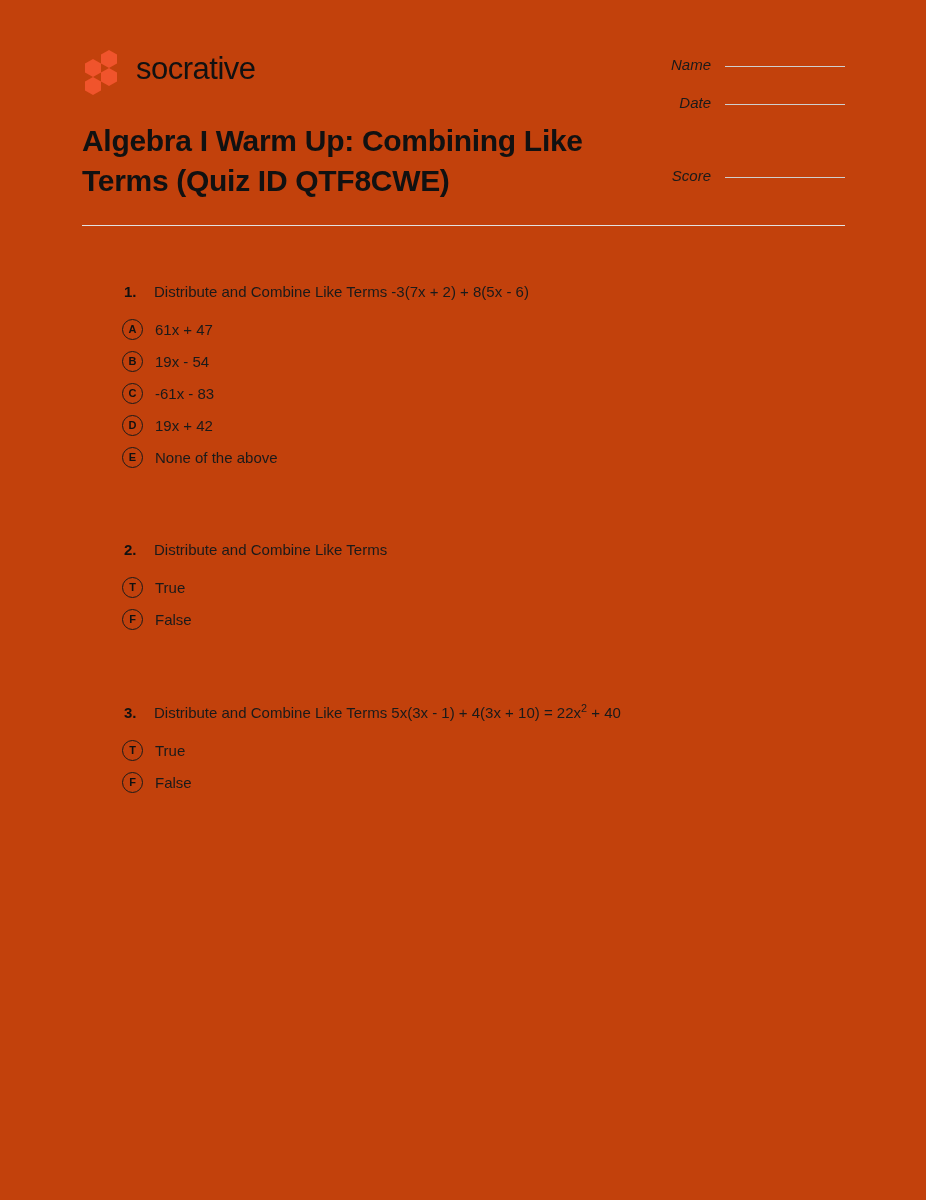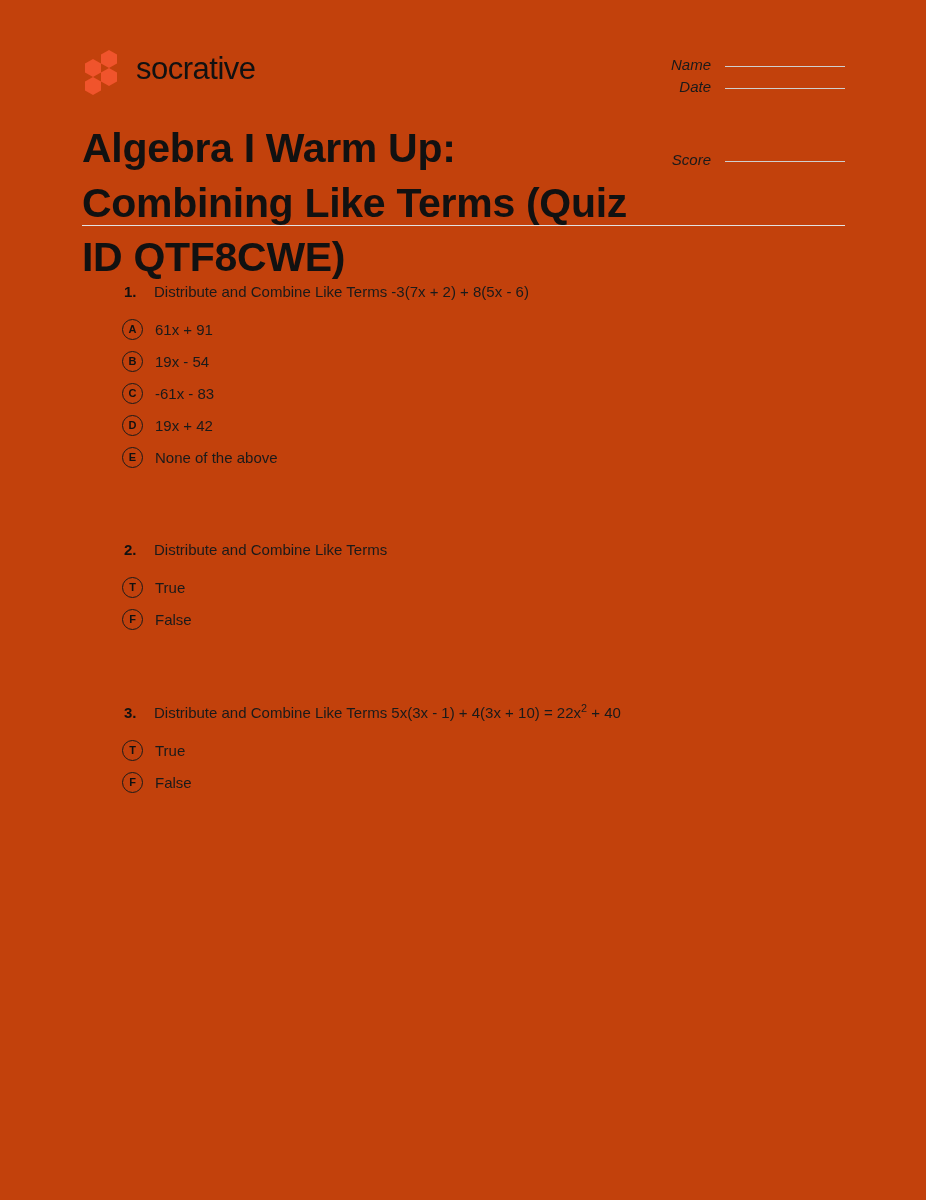--- a/index.html
+++ b/index.html
@@ -73,21 +73,21 @@
     top: 56px;
     width: 185px;
   }
   .meta-row {
     display: flex;
     align-items: baseline;
     justify-content: flex-end;
     height: 22px;
     font-style: italic;
   }
-  .meta-row + .meta-row { margin-top: 0; }
+  .meta-row + .meta-row { margin-top: 16px; }
   .meta-label {
     font-size: 15px;
     color: #1a1a1a;
     white-space: nowrap;
     text-align: right;
   }
   .meta-line {
     width: 120px;
     border-bottom: 1.4px solid #cfcfcf;
     margin-left: 14px;
@@ -95,21 +95,21 @@
     position: relative;
     top: -3px;
   }
   .meta-row.score { margin-top: 51px; }
 
   .title {
     position: absolute;
     left: 82px;
     top: 121px;
     width: 560px;
-    font-size: 41px;
+    font-size: 30px;
     font-weight: bold;
     line-height: 1.33;
     letter-spacing: -0.3px;
     color: #111111;
   }
 
   .divider {
     position: absolute;
     left: 82px;
     top: 225px;
@@ -224,21 +224,21 @@
   <div class="questions">
 
     <div class="question">
       <div class="q-head">
         <span class="q-num">1.</span>
         <span class="q-text">Distribute and Combine Like Terms -3(7x + 2) + 8(5x - 6)</span>
       </div>
       <div class="choices">
         <div class="choice">
           <span class="bubble">A</span>
-          <span class="choice-text">61x + 91</span>
+          <span class="choice-text">61x + 47</span>
         </div>
         <div class="choice">
           <span class="bubble">B</span>
           <span class="choice-text">19x - 54</span>
         </div>
         <div class="choice">
           <span class="bubble">C</span>
           <span class="choice-text">-61x - 83</span>
         </div>
         <div class="choice">

